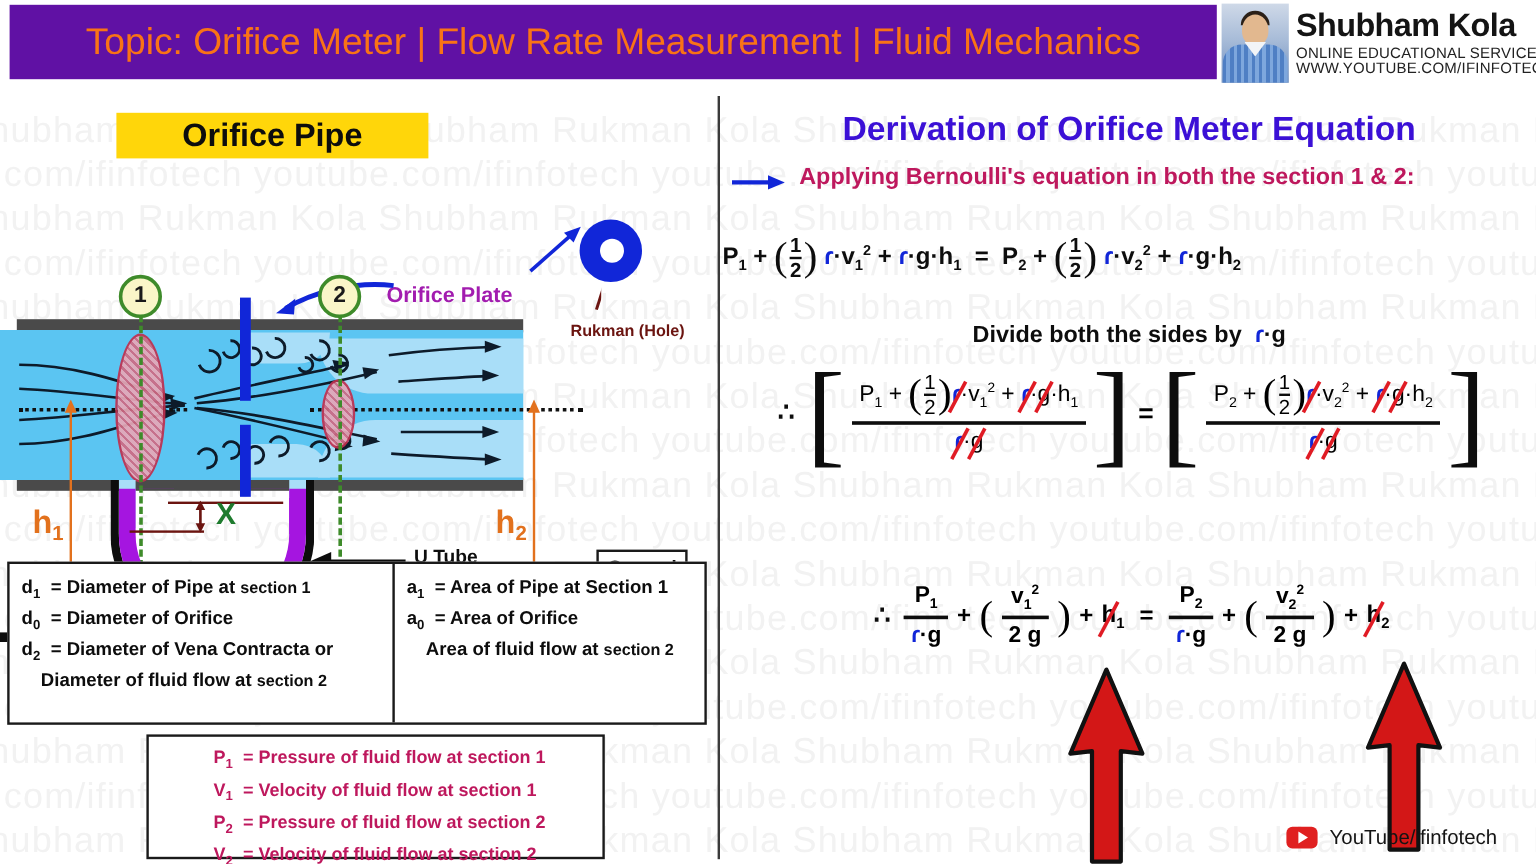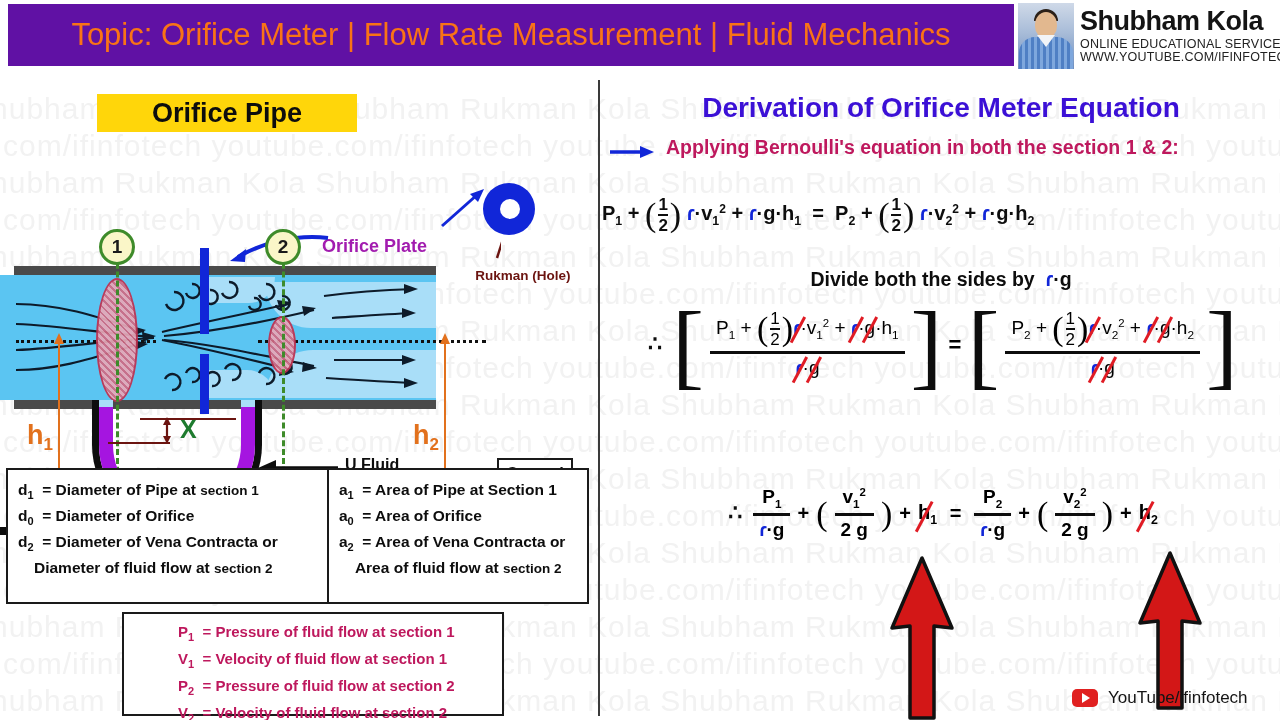--- a/index.html
+++ b/index.html
@@ -460,21 +460,21 @@
       <polygon points="7,0 3,8 11,8" fill="#6B1410"></polygon>
       <polygon points="7,27 3,19 11,19" fill="#6B1410"></polygon>
     </svg>
     <div class="x-label" style="left:180px; top:337px;">X</div>
 
     <svg style="position:absolute;left:252px;top:379px;" width="88" height="22">
       <line x1="86" y1="11" x2="18" y2="11" stroke="#0d0d0d" stroke-width="3.4"></line>
       <polygon points="6,11 24,3 24,19" fill="#0d0d0d"></polygon>
     </svg>
     <div class="u-tube-label" style="left:345px; top:376px;">
-      <div>U Fluid</div>
+      <div>U Tube</div>
       <div>Manometer</div>
     </div>
 
     <div class="h-arrow-line" style="left:58px; top:262px; height:180px;"></div>
     <svg style="position:absolute;left:51px;top:255px;" width="16" height="196">
       <polygon points="8,0 3,11 13,11" fill="#E2711D"></polygon>
       <polygon points="8,194 3,182 13,182" fill="#E2711D"></polygon>
     </svg>
     <div class="h-label" style="left:27px; top:342px;">
       <span>h</span><sub>1</sub>
@@ -503,21 +503,20 @@
   <div class="defs-table">
     <div class="defs-col left" id="defs-left">
         <div class="defs-line"><b>d<sub>1</sub></b>&nbsp; = Diameter of Pipe at <span class="sm">section 1</span></div>
         <div class="defs-line"><b>d<sub>0</sub></b>&nbsp; = Diameter of Orifice</div>
         <div class="defs-line"><b>d<sub>2</sub></b>&nbsp; = Diameter of Vena Contracta  or</div>
         <div class="defs-line indent">Diameter of fluid flow at <span class="sm">section 2</span></div>
       </div>
     <div class="defs-col right" id="defs-right">
         <div class="defs-line"><b>a<sub>1</sub></b>&nbsp; = Area of Pipe at Section 1</div>
         <div class="defs-line"><b>a<sub>0</sub></b>&nbsp; = Area of Orifice</div>
-        <div class="defs-line"><b>a<sub>2</sub></b>&nbsp; = Area of Vena Contracta  or</div>
         <div class="defs-line indent">Area of fluid flow at  <span class="sm">section 2</span></div>
       </div>
   </div>
 
   <div class="pv-table" id="pv-table">
       <div class="pv-line">P<sub>1</sub> &nbsp;= Pressure of fluid flow at section 1</div>
       <div class="pv-line">V<sub>1</sub> &nbsp;= Velocity of fluid flow at section 1</div>
       <div class="pv-line">P<sub>2</sub> &nbsp;= Pressure of fluid flow at section 2</div>
       <div class="pv-line">V<sub>2</sub> &nbsp;= Velocity of fluid flow at section 2</div>
     </div>

